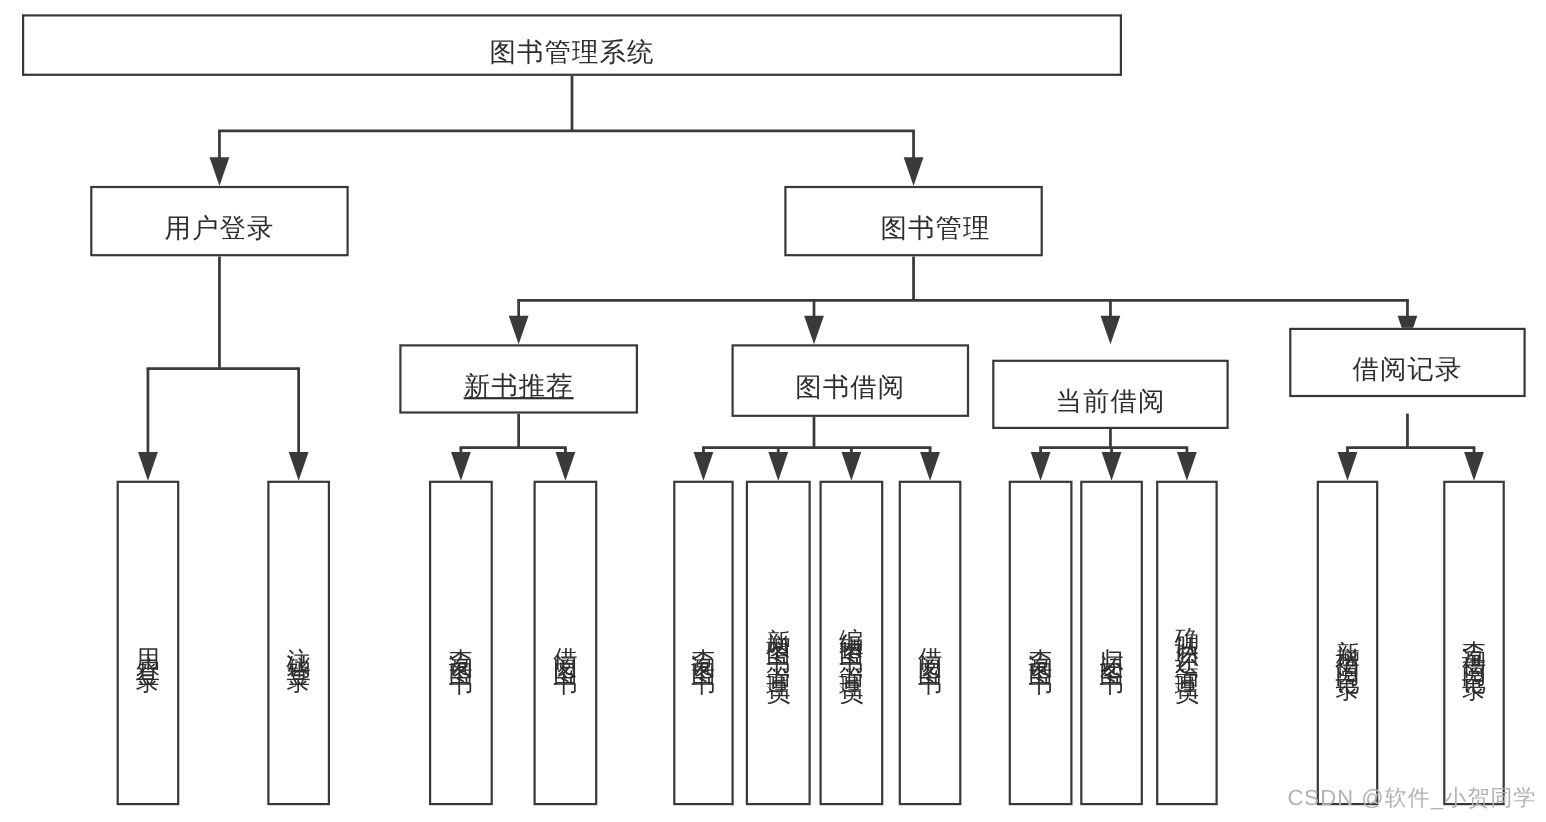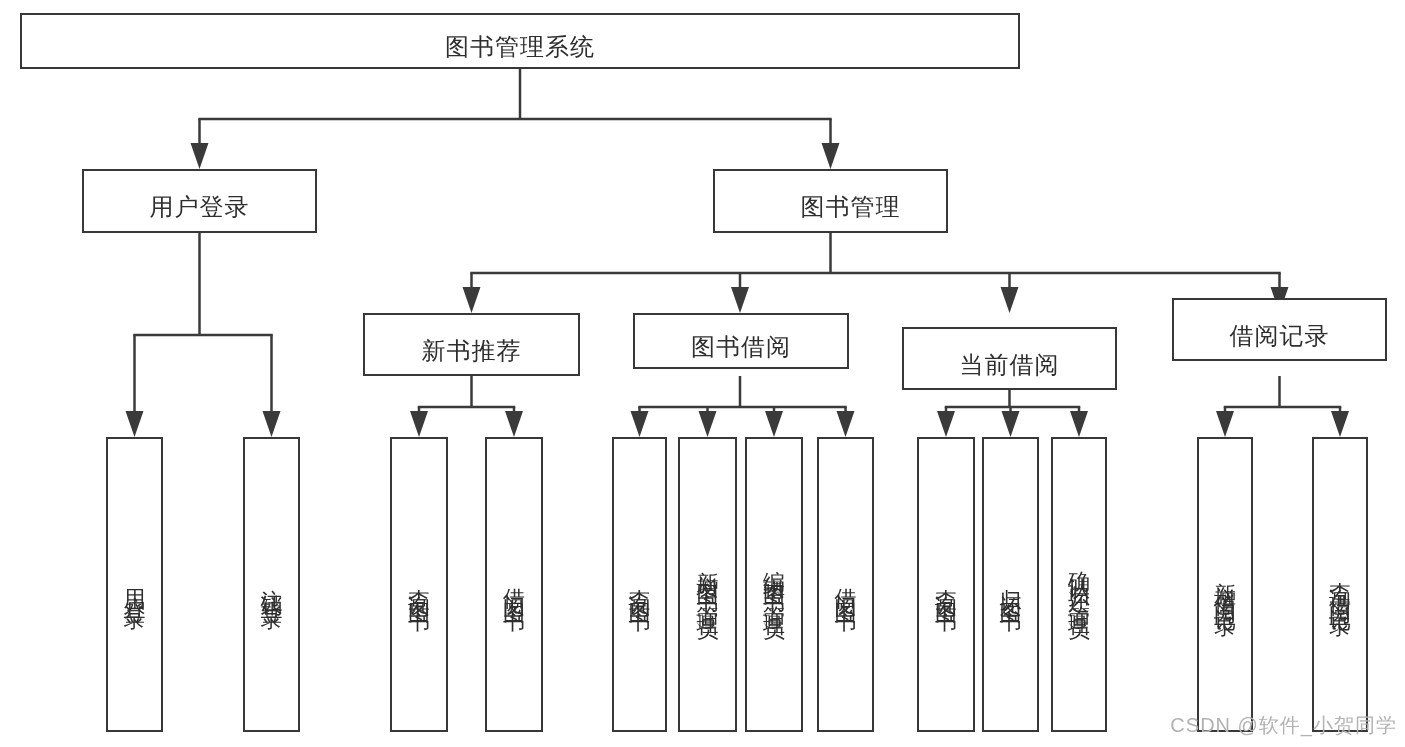--- a/index.html
+++ b/index.html
@@ -130,24 +130,24 @@
   <div id="watermark">CSDN @软件_小贺同学</div>
 <div class="node horizontal" style="left: 20px; top: 13px; width: 1000px; height: 56px;">
       <span class="node-label">图书管理系统</span>
     </div>
     <div class="node horizontal" style="left: 82px; top: 169px; width: 235px; height: 64px;">
       <span class="node-label">用户登录</span>
     </div>
     <div class="node horizontal" style="left: 713px; top: 169px; width: 235px; height: 64px; padding-left: 40px;">
       <span class="node-label">图书管理</span>
     </div>
-    <div class="node horizontal" style="left: 363px; top: 313px; width: 217px; height: 63px;">
+    <div class="node horizontal" style="left: 363px; top: 313px; width: 217px; height: 63px; text-decoration: underline;">
       <span class="node-label">新书推荐</span>
     </div>
-    <div class="node horizontal" style="left: 633px; top: 313px; width: 216px; height: 56px; text-align: right;">
+    <div class="node horizontal" style="left: 665px; top: 313px; width: 216px; height: 66px; text-align: right;">
       <span class="node-label">图书借阅</span>
     </div>
     <div class="node horizontal" style="left: 902px; top: 327px; width: 215px; height: 63px;">
       <span class="node-label">当前借阅</span>
     </div>
     <div class="node horizontal" style="left: 1172px; top: 298px; width: 215px; height: 63px;">
       <span class="node-label">借阅记录</span>
     </div>
     <div class="node vertical" style="left: 106px; top: 437px; width: 57px; height: 295px;">
       <span class="node-label">用户登录</span>

